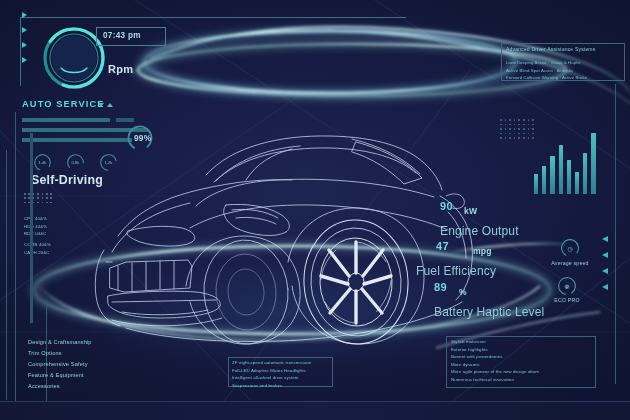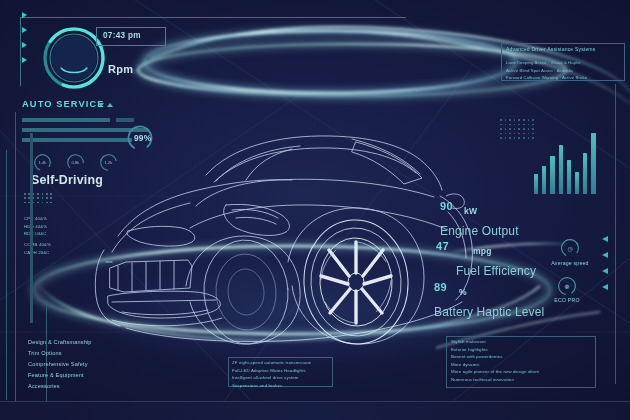--- a/index.html
+++ b/index.html
@@ -385,21 +385,21 @@
     <div class="li">Active Blind Spot Assist · Acoustic</div>
     <div class="li">Forward Collision Warning · Active Brake</div>
   </div>
 
   <div class="stat-v" style="left:440px;top:200px;">90</div>
   <div class="stat-u" style="left:464px;top:206px;">kW</div>
   <div class="stat-c" style="left:440px;top:224px;">Engine Output</div>
 
   <div class="stat-v" style="left:436px;top:240px;">47</div>
   <div class="stat-u" style="left:461px;top:246px;margin-left:12px;">mpg</div>
-  <div class="stat-c" style="left:456px;top:264px;">Fuel Efficiency</div>
+  <div class="stat-c" style="left:416px;top:264px;">Fuel Efficiency</div>
 
   <div class="stat-v" style="left:434px;top:281px;">89</div>
   <div class="stat-u" style="left:459px;top:287px;">%</div>
   <div class="stat-c" style="left:434px;top:305px;">Battery Haptic Level</div>
 
   <div id="dotgrid-r">
       <div class="dot-r" style="left: 0px; top: 0px;"></div>
       <div class="dot-r" style="left: 4.6px; top: 0px;"></div>
       <div class="dot-r" style="left: 9.2px; top: 0px;"></div>
       <div class="dot-r" style="left: 13.8px; top: 0px;"></div>

